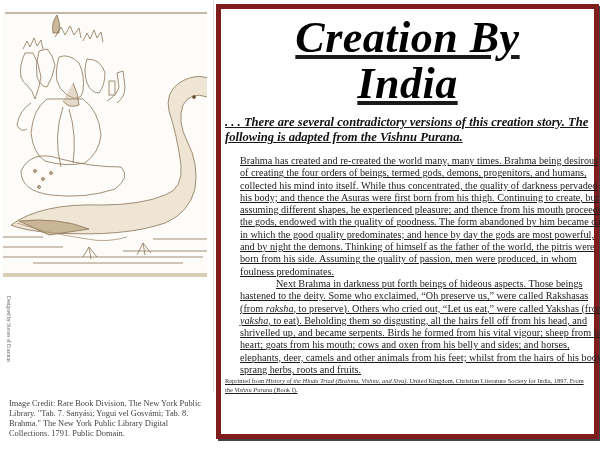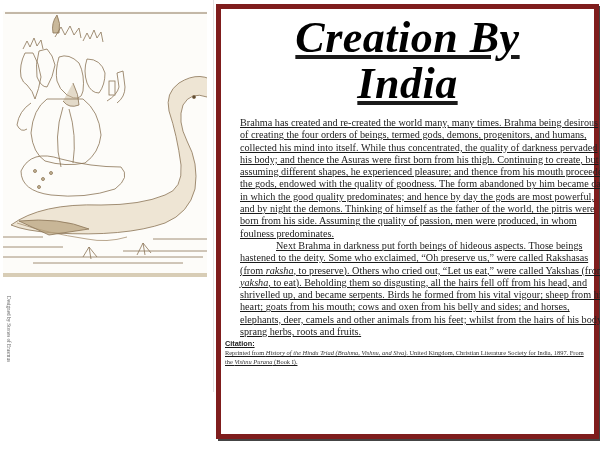--- a/index.html
+++ b/index.html
@@ -104,26 +104,27 @@
         <path d="M86 236 l-6 10 m6 -10 l2 12 m-2 -12 l8 10"></path>
         <path d="M140 232 l-6 12 m6 -12 l2 12 m-2 -12 l8 10"></path>
 
         <path d="M0 226 h40 M150 228 h54 M0 236 h60 M120 240 h84 M0 246 h200 M30 252 h150"></path>
       </g>
       <rect x="0" y="262" width="204" height="4" fill="#d8cdb6"></rect>
     </svg>
   </div>
   <div class="col-divider"></div>
   <div class="designer-credit">Designed by Stones of Erasmus</div>
+  <div class="image-credit">Image Credit: Rare Book Division, The New York Public Library. "Tab. 7. Sanyási; Yogui vel Gosvámi; Tab. 8. Brahma." The New York Public Library Digital Collections. 1791. Public Domain.</div>
 </div>
 
 <div class="frame">
   <div class="title">
     <div>Creation By</div>
     <div>India</div>
   </div>
+  <div class="subtitle">. . . There are several contradictory versions of this creation story. The following is adapted from the Vishnu Purana.</div>
   <div class="body-text">
     <p>Brahma has created and re-created the world many, many times. Brahma being desirous of creating the four orders of beings, termed gods, demons, progenitors, and humans, collected his mind into itself. While thus concentrated, the quality of darkness pervaded his body; and thence the Asuras were first born from his thigh. Continuing to create, but assuming different shapes, he experienced pleasure; and thence from his mouth proceeded the gods, endowed with the quality of goodness. The form abandoned by him became day, in which the good quality predominates; and hence by day the gods are most powerful, and by night the demons. Thinking of himself as the father of the world, the pitris were born from his side. Assuming the quality of passion, men were produced, in whom foulness predominates.</p>
     <p class="indent"><span>Next Brahma in darkness put forth beings of hideous aspects. Those beings hastened to the deity. Some who exclaimed, “Oh preserve us,” were called Rakshasas (from </span><i>raksha</i><span>, to preserve). Others who cried out, “Let us eat,” were called Yakshas (from </span><i>yaksha</i><span>, to eat). Beholding them so disgusting, all the hairs fell off from his head, and shrivelled up, and became serpents. Birds he formed from his vital vigour; sheep from his heart; goats from his mouth; cows and oxen from his belly and sides; and horses, elephants, deer, camels and other animals from his feet; whilst from the hairs of his body sprang herbs, roots and fruits.</span></p>
   </div>
-  <div class="citation-label">Citation:</div>
   <div class="citation-text"><span>Reprinted from </span><i>History of the Hindu Triad (Brahma, Vishnu, and Siva)</i><span>. United Kingdom, Christian Literature Society for India, 1897. From the </span><i>Vishnu Purana</i><span> (Book I).</span></div>
 </div>
 
 </body></html>

